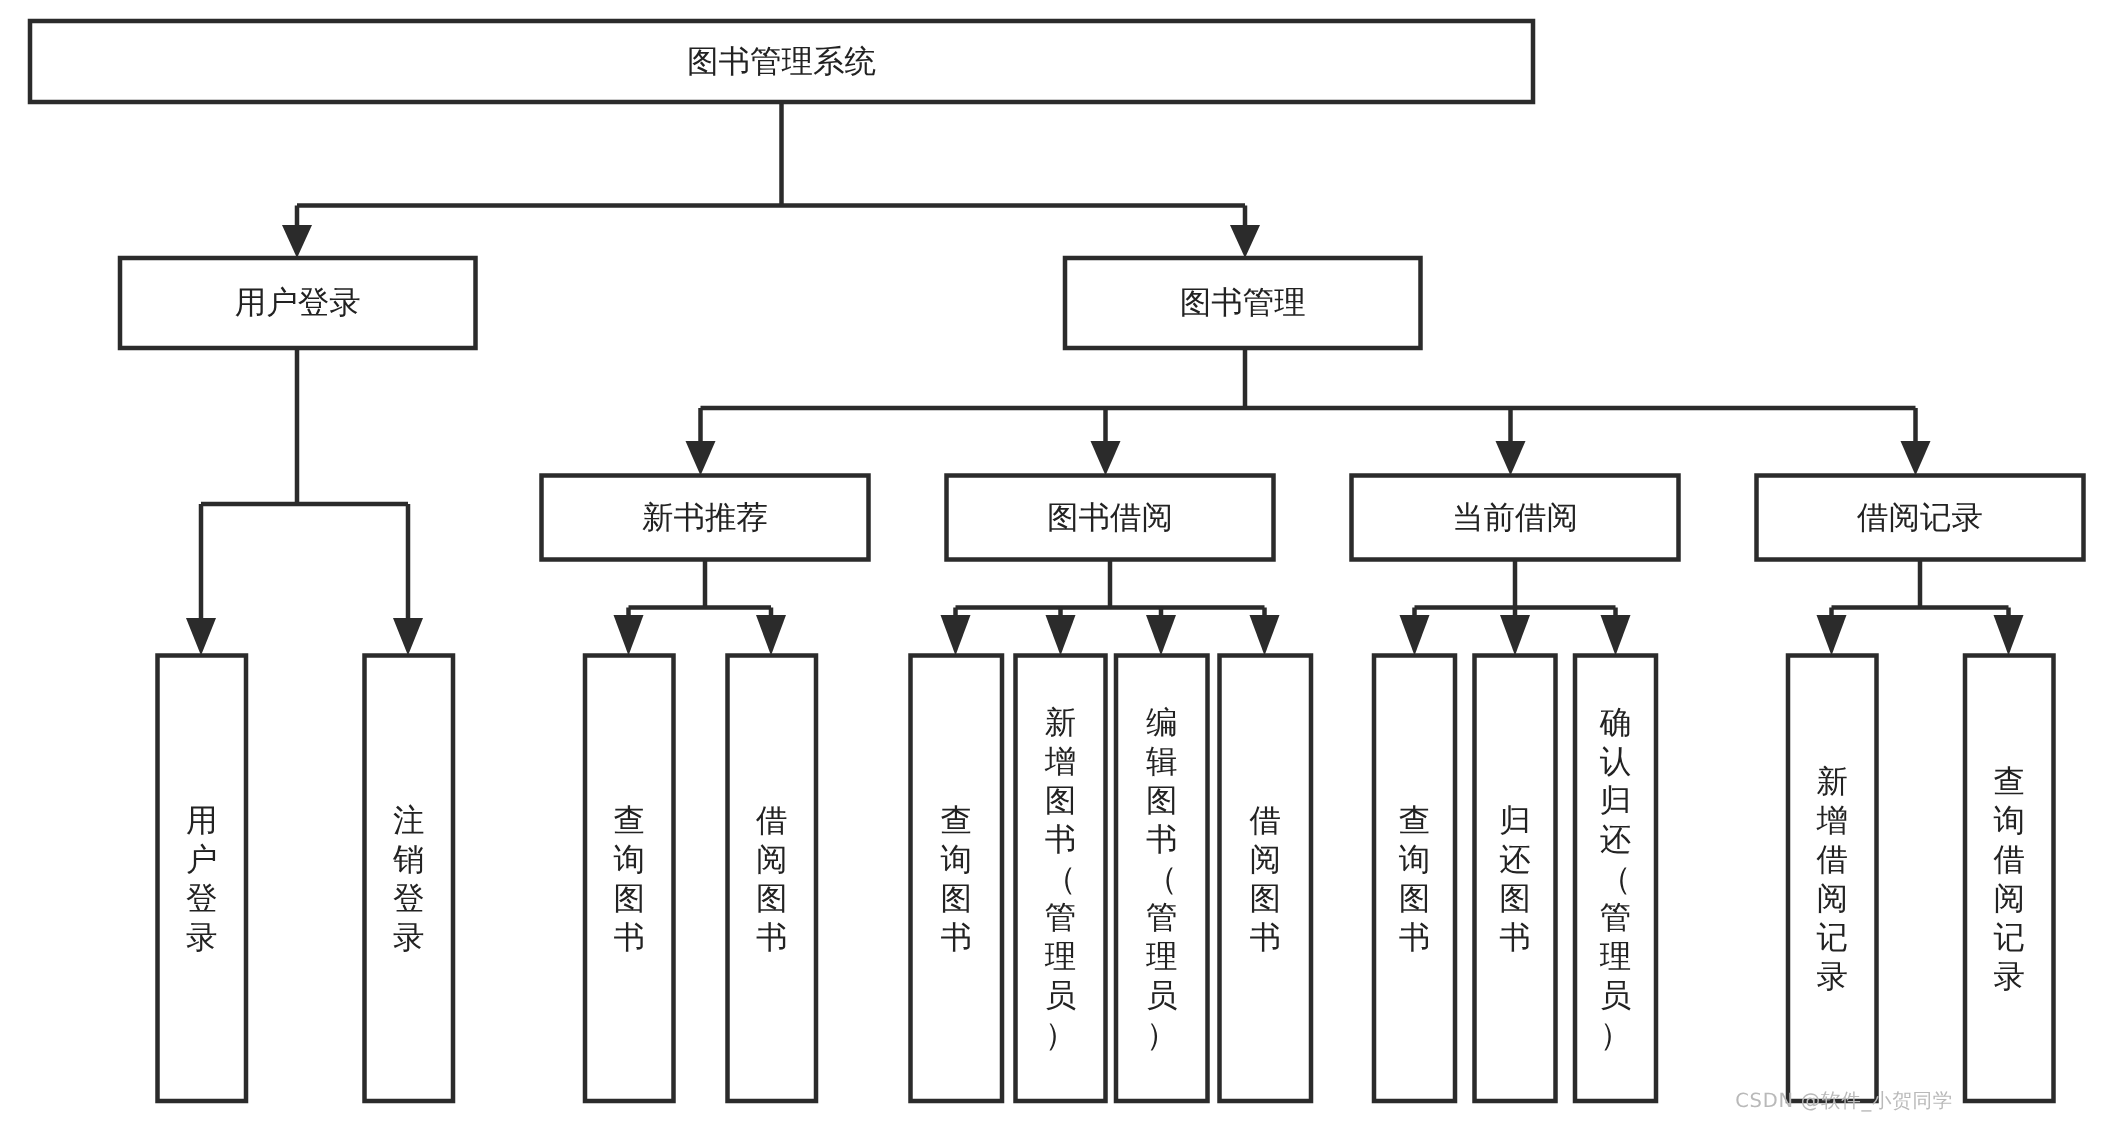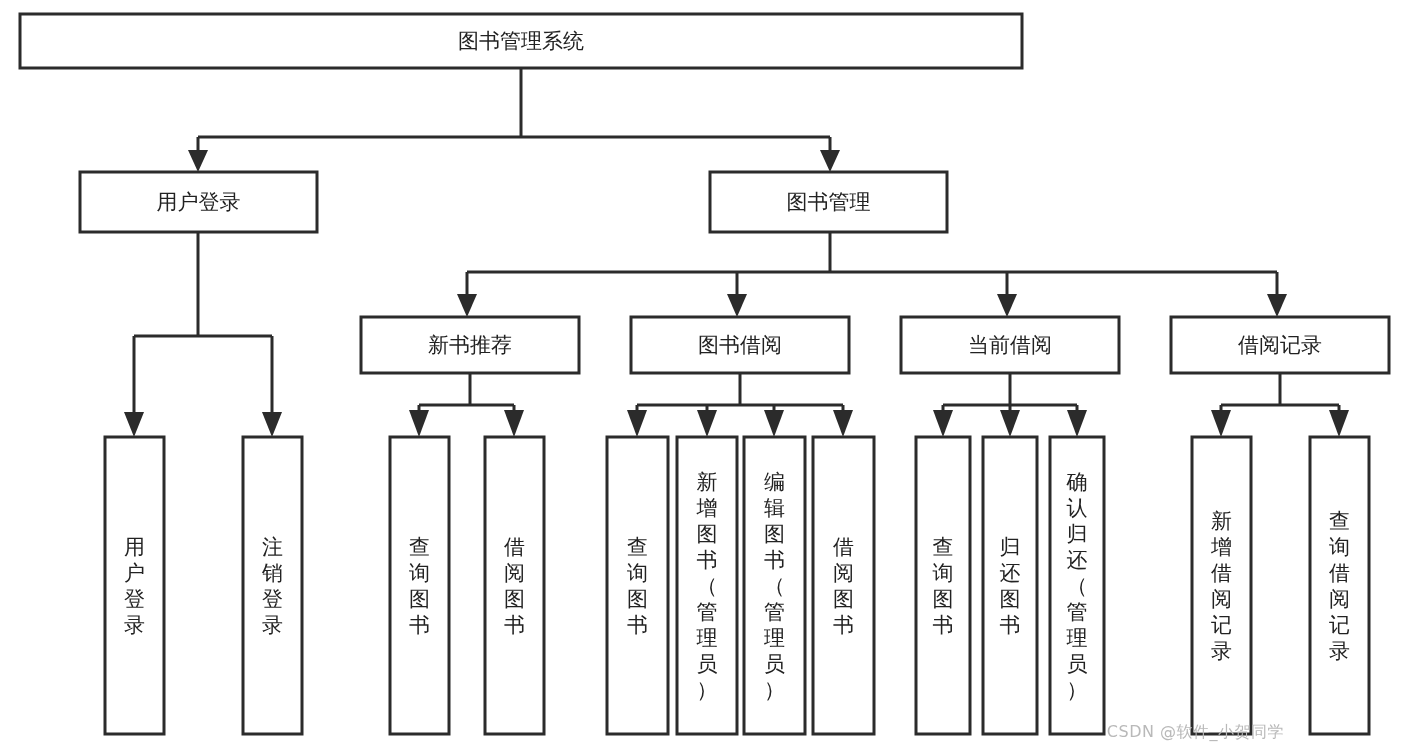--- a/index.html
+++ b/index.html
@@ -48,24 +48,24 @@
     dominant-baseline: middle;
   }
   .node-label-v {
     font-family: "DejaVu Sans", "Liberation Sans", sans-serif;
     font-size: 21px;
     fill: #222222;
     text-anchor: middle;
   }
   .watermark-text {
     position: absolute;
-    right: 28px;
+    right: 10px;
     bottom: 4px;
     font-family: "DejaVu Sans", "Liberation Sans", sans-serif;
-    font-size: 16px;
+    font-size: 13px;
     color: #b9b9b9;
     white-space: nowrap;
     letter-spacing: 0.5px;
   }
 </style>
 </head>
 <body>
 
 <div id="diagram-root">
 

